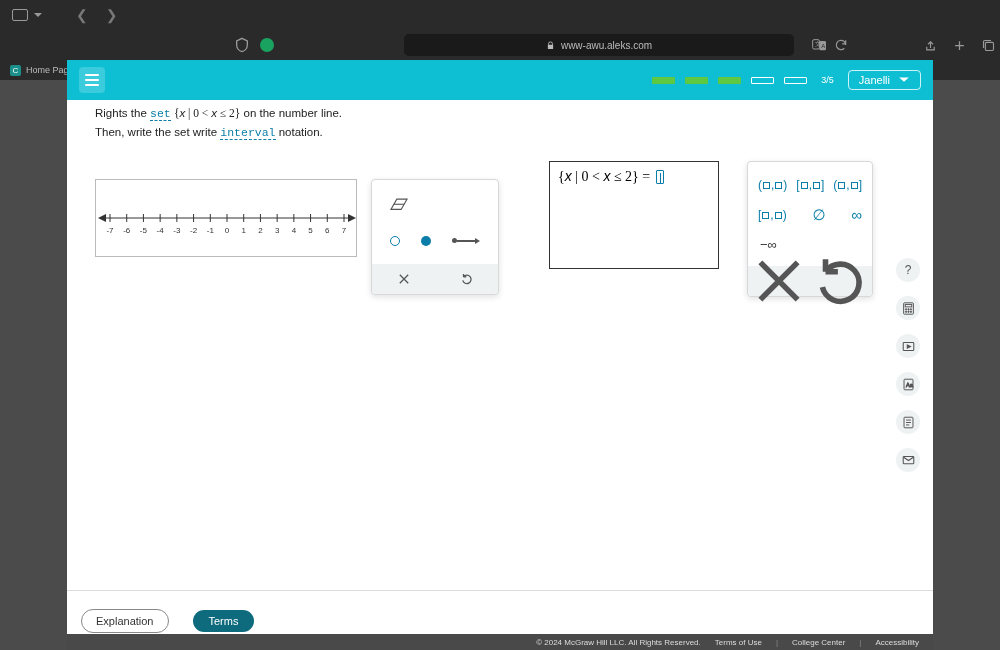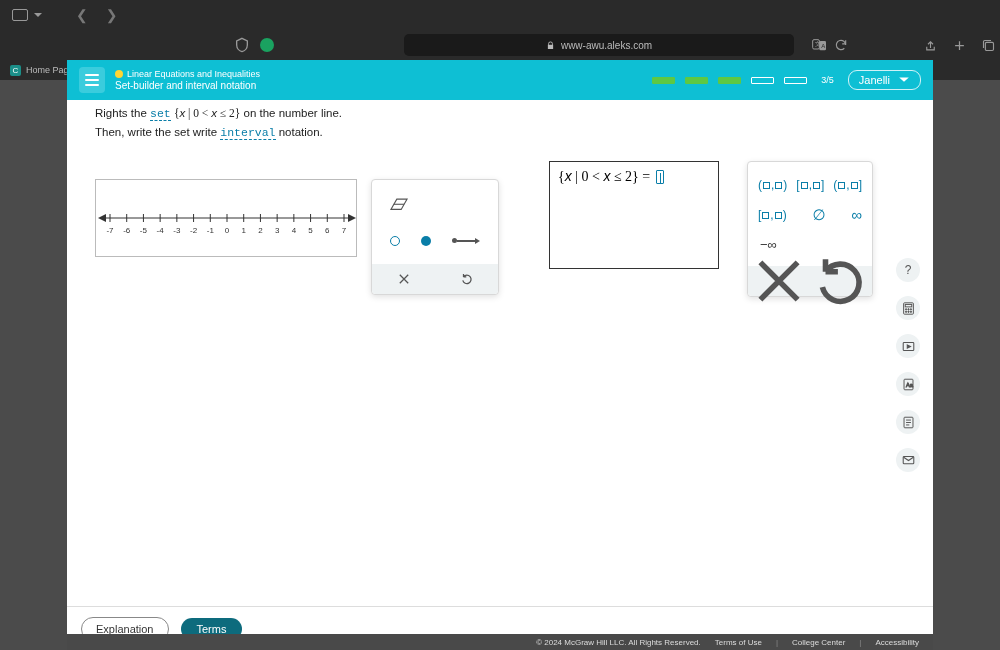--- a/index.html
+++ b/index.html
@@ -37,21 +37,21 @@
 .hamburger { width: 26px; height: 26px; background: #3accdd; border-radius: 4px; display: flex; flex-direction: column; align-items: center; justify-content: center; gap: 3px; cursor: pointer; }
 .hamburger span { width: 14px; height: 2px; background: #fff; border-radius: 1px; }
 .topic-block { margin-left: 10px; font-size: 9px; }
 .topic-line1 { display: flex; align-items: center; gap: 4px; }
 .topic-dot { width: 8px; height: 8px; background: #ffd633; border-radius: 50%; }
 .topic-line2 { font-size: 10px; font-weight: 500; margin-top: 1px; }
 .progress-area { margin-left: auto; display: flex; align-items: center; gap: 10px; }
 .prog-seg { width: 23px; height: 7px; border: 1px solid #fff; border-radius: 1px; }
 .prog-seg.filled { background: #5ec843; border-color: #5ec843; }
 .prog-text { font-size: 9px; margin-left: 4px; }
-.user-pill { margin-left: 14px; border: 1.5px solid rgba(255,255,255,0.8); border-radius: 9px; padding: 3px 10px; display: flex; align-items: center; gap: 8px; font-size: 11px; cursor: pointer; }
+.user-pill { margin-left: 14px; border: 1.5px solid rgba(255,255,255,0.8); border-radius: 4px; padding: 3px 10px; display: flex; align-items: center; gap: 8px; font-size: 11px; cursor: pointer; }
 .user-pill svg { width: 12px; height: 10px; }
 
 
 .subbar { height: 22px; display: flex; align-items: center; padding: 0 12px; }
 .toggle-down { width: 26px; height: 18px; background: #cceff4; border-radius: 0 0 4px 4px; display: flex; align-items: center; justify-content: center; cursor: pointer; margin-top: -4px;}
 .toggle-down svg { width: 12px; height: 10px; stroke: #0ebfd4; }
 .espanol { margin-left: auto; border: 1px solid #999; border-radius: 10px; padding: 1px 8px; font-size: 8px; color: #555; cursor: pointer; }
 
 
 .problem { padding: 4px 28px 10px 28px; font-size: 11.5px; color: #222; line-height: 1.6; }
@@ -90,21 +90,21 @@
 .minus-inf { color: #333; font-size: 13px; padding-left: 4px;}
 .int-bottom { background: #eef2f3; margin: 6px -6px 0 -6px; border-radius: 0 0 4px 4px; display: flex; height: 30px; }
 .int-bottom div { flex: 1; display: flex; align-items: center; justify-content: center; cursor: pointer; color: #555; }
 
 
 .right-rail { position: absolute; right: 13px; top: 198px; display: flex; flex-direction: column; gap: 14px; }
 .rail-btn { width: 24px; height: 24px; background: #eef2f3; border-radius: 50%; display: flex; align-items: center; justify-content: center; color: #555; font-size: 12px; cursor: pointer; }
 .rail-btn svg { width: 13px; height: 13px; }
 
 
-.bottom-bar { height: 44px; border-top: 1px solid #ddd; display: flex; align-items: center; padding: 0 14px; gap: 12px; background: #fff; }
+.bottom-bar { height: 60px; border-top: 1px solid #ddd; display: flex; align-items: center; padding: 0 14px; gap: 24px; background: #fff; }
 .btn-outline { border: 1px solid #888; background: #fff; color: #333; border-radius: 16px; padding: 5px 14px; font-size: 11px; cursor: pointer; }
 .btn-primary { border: none; background: #0d6b7d; color: #fff; border-radius: 16px; padding: 5px 16px; font-size: 11px; cursor: pointer; }
 
 
 .footer { height: 16px; background: #494949; position: absolute; bottom: 0; left: 0; right: 0; display: flex; align-items: center; justify-content: flex-end; padding: 0 14px; gap: 14px; font-size: 8px; color: #ddd; }
 .footer span { cursor: pointer; }
 .footer .divider { color: #888; cursor: default;}
 
 .spacer-flex{flex:1;}
 </style>
@@ -178,27 +178,20 @@
 </div>
 
 <div class="app">
 
   <div class="app-header">
     <div class="hamburger">
         <span></span>
         <span></span>
         <span></span>
       </div>
-    <div class="topic-block">
-      <div class="topic-line1">
-        <div class="topic-dot"></div>
-        <span>Linear Equations and Inequalities</span>
-      </div>
-      <div class="topic-line2">Set-builder and interval notation</div>
-    </div>
     <div class="progress-area">
       <div class="prog-seg filled"></div>
       <div class="prog-seg filled"></div>
       <div class="prog-seg filled"></div>
       <div class="prog-seg"></div>
       <div class="prog-seg"></div>
       <span class="prog-text">3/5</span>
     </div>
     <div class="user-pill">
       <span>Janelli</span>

